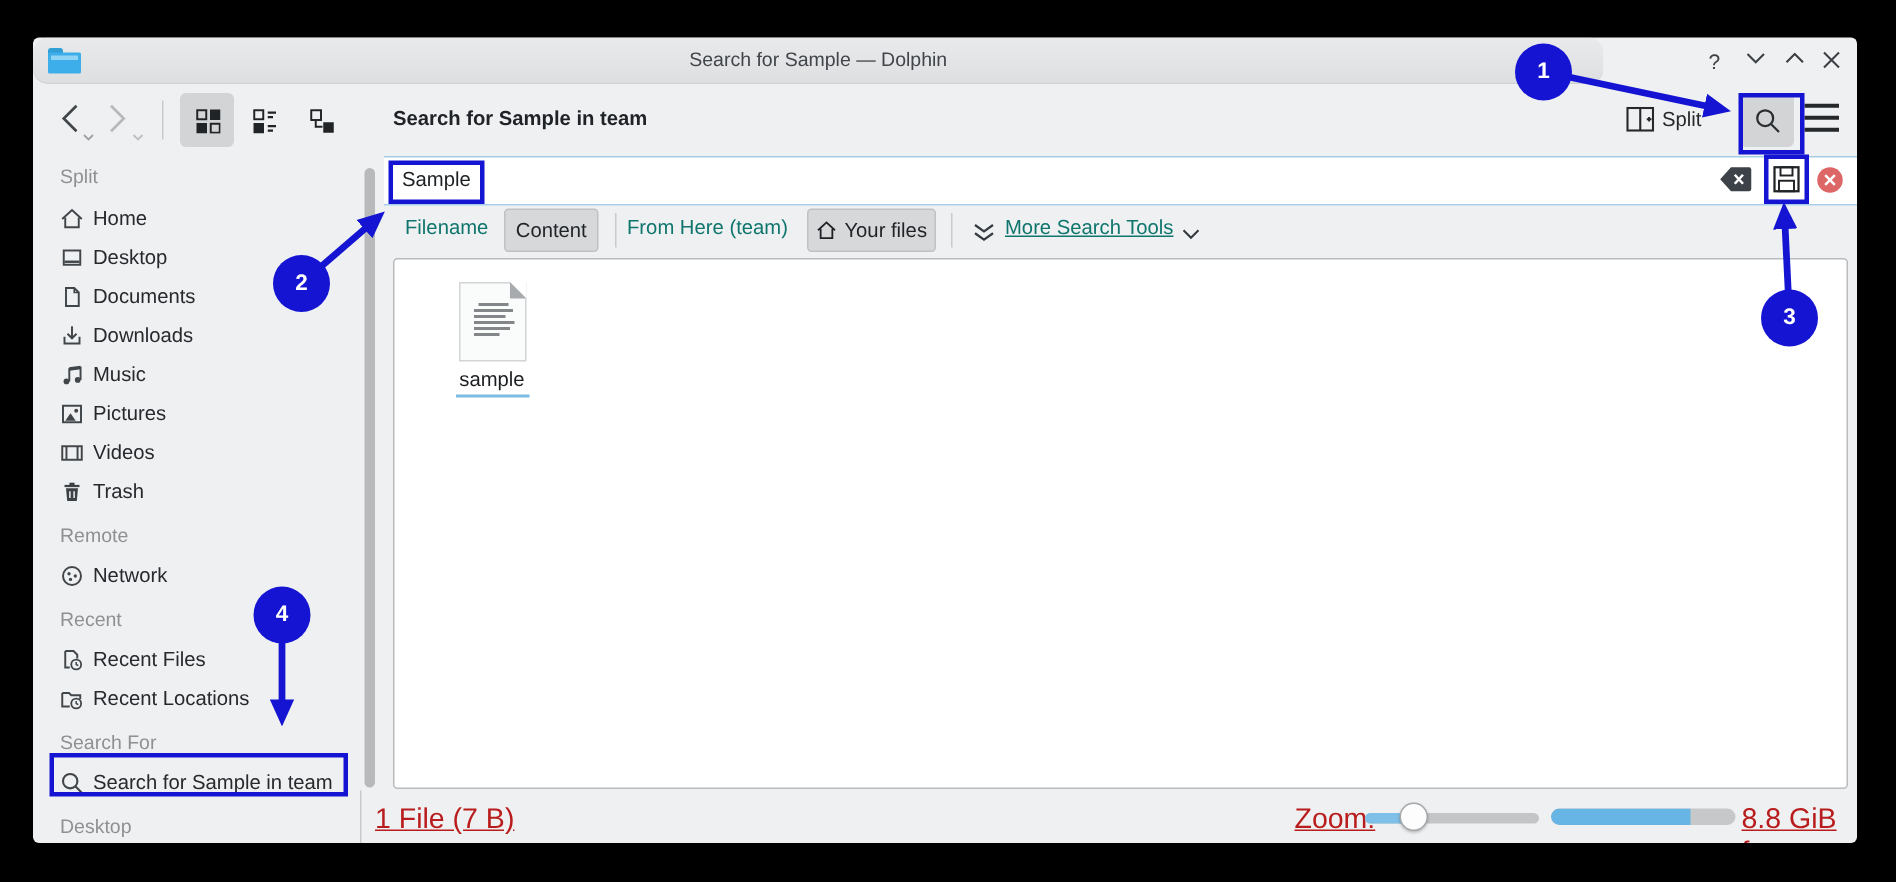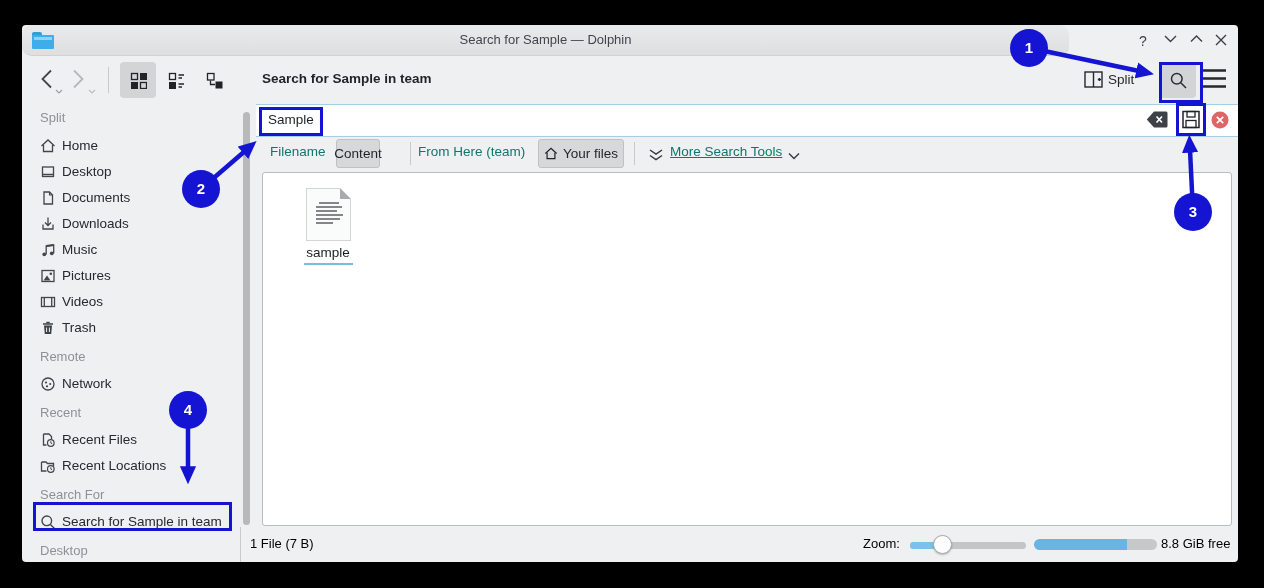--- a/index.html
+++ b/index.html
@@ -50,21 +50,21 @@
   .fline{left:9px;height:2px;background:#84878a;}
   .file-label{left:276px;top:220px;width:60px;text-align:center;font-size:13.5px;color:#1b1e21;}
   .file-underline{left:282px;top:238px;width:49px;height:2px;background:#7cbbe2;}
   
   .sb-header{left:18px;font-size:13px;color:#8e9194;}
   .sb-item{left:18px;height:18px;display:flex;align-items:center;gap:6px;}
   .sb-label{font-size:13.5px;color:#26292d;line-height:16px;}
   .sb-scrollbar{left:221px;top:87px;width:7px;height:413px;background:#b7b9bb;border-radius:3.5px;}
   
   .status-divider{left:218px;top:502px;width:1px;height:35px;background:#c8cacb;}
-  .status-text{top:511px;font-size:13px;color:#000000;}
+  .status-text{top:511px;font-size:19px;color:#b91c1c;text-decoration:underline;}
   .slider-track{left:888px;top:517px;width:116px;height:7px;background:#c3c5c7;border-radius:3.5px;}
   .slider-fill{left:0;top:0;height:7px;background:#7fc0e8;border-radius:3.5px;}
   .slider-handle{left:911px;top:510px;width:19px;height:19px;background:#fdfdfd;
     border:1px solid #a6a9ab;border-radius:50%;box-sizing:border-box;box-shadow:0 1px 2px rgba(0,0,0,.25);}
   .cap-track{left:1012px;top:514px;width:123px;height:11px;background:#c6c8ca;border-radius:5.5px;overflow:hidden;}
   .cap-fill{left:0;top:0;height:11px;background:#66b5e5;border-radius:5.5px 0 0 5.5px;}
   
   .anno-rect{border:3px solid #1414d2;box-sizing:border-box;z-index:49;pointer-events:none;}
   .anno-circle{width:38px;height:38px;border-radius:50%;background:#1414d2;color:#fff;
     font-size:15px;font-weight:bold;text-align:center;line-height:38px;z-index:51;pointer-events:none;}
@@ -186,21 +186,21 @@
     </svg>
   </div>
   <div class="abs" style="left:1189px;top:86px;">
     <svg class="ic" width="18" height="18" viewBox="0 0 18 18">
       <circle cx="9" cy="9" r="8.5" fill="#dd6666"></circle>
       <path d="M5.8 5.8 L12.2 12.2 M12.2 5.8 L5.8 12.2" stroke="#fff" stroke-width="1.7" fill="none"></path>
     </svg>
   </div>
 
   <div class="abs tab-text" style="left:248px;">Filename</div>
-  <div class="abs tab-btn" style="left:314px;width:44px;">Content</div>
+  <div class="abs tab-btn" style="left:314px;width:63px;">Content</div>
   <div class="abs tabs-sep" style="left:388px;"></div>
   <div class="abs tab-text" style="left:396px;">From Here (team)</div>
   <div class="abs tab-btn" style="left:516px;width:86px;">
     <svg class="ic" width="14" height="13" viewBox="0 0 16 15" style="margin-right:5px;">
       <path d="M1.5 7.5 L8 1.5 L14.5 7.5" stroke="#1f2327" stroke-width="1.4" fill="none"></path>
       <path d="M3.5 6.5 V13.5 H12.5 V6.5" stroke="#1f2327" stroke-width="1.4" fill="none"></path>
     </svg>
     <span>Your files</span>
   </div>
   <div class="abs tabs-sep" style="left:612px;"></div>

